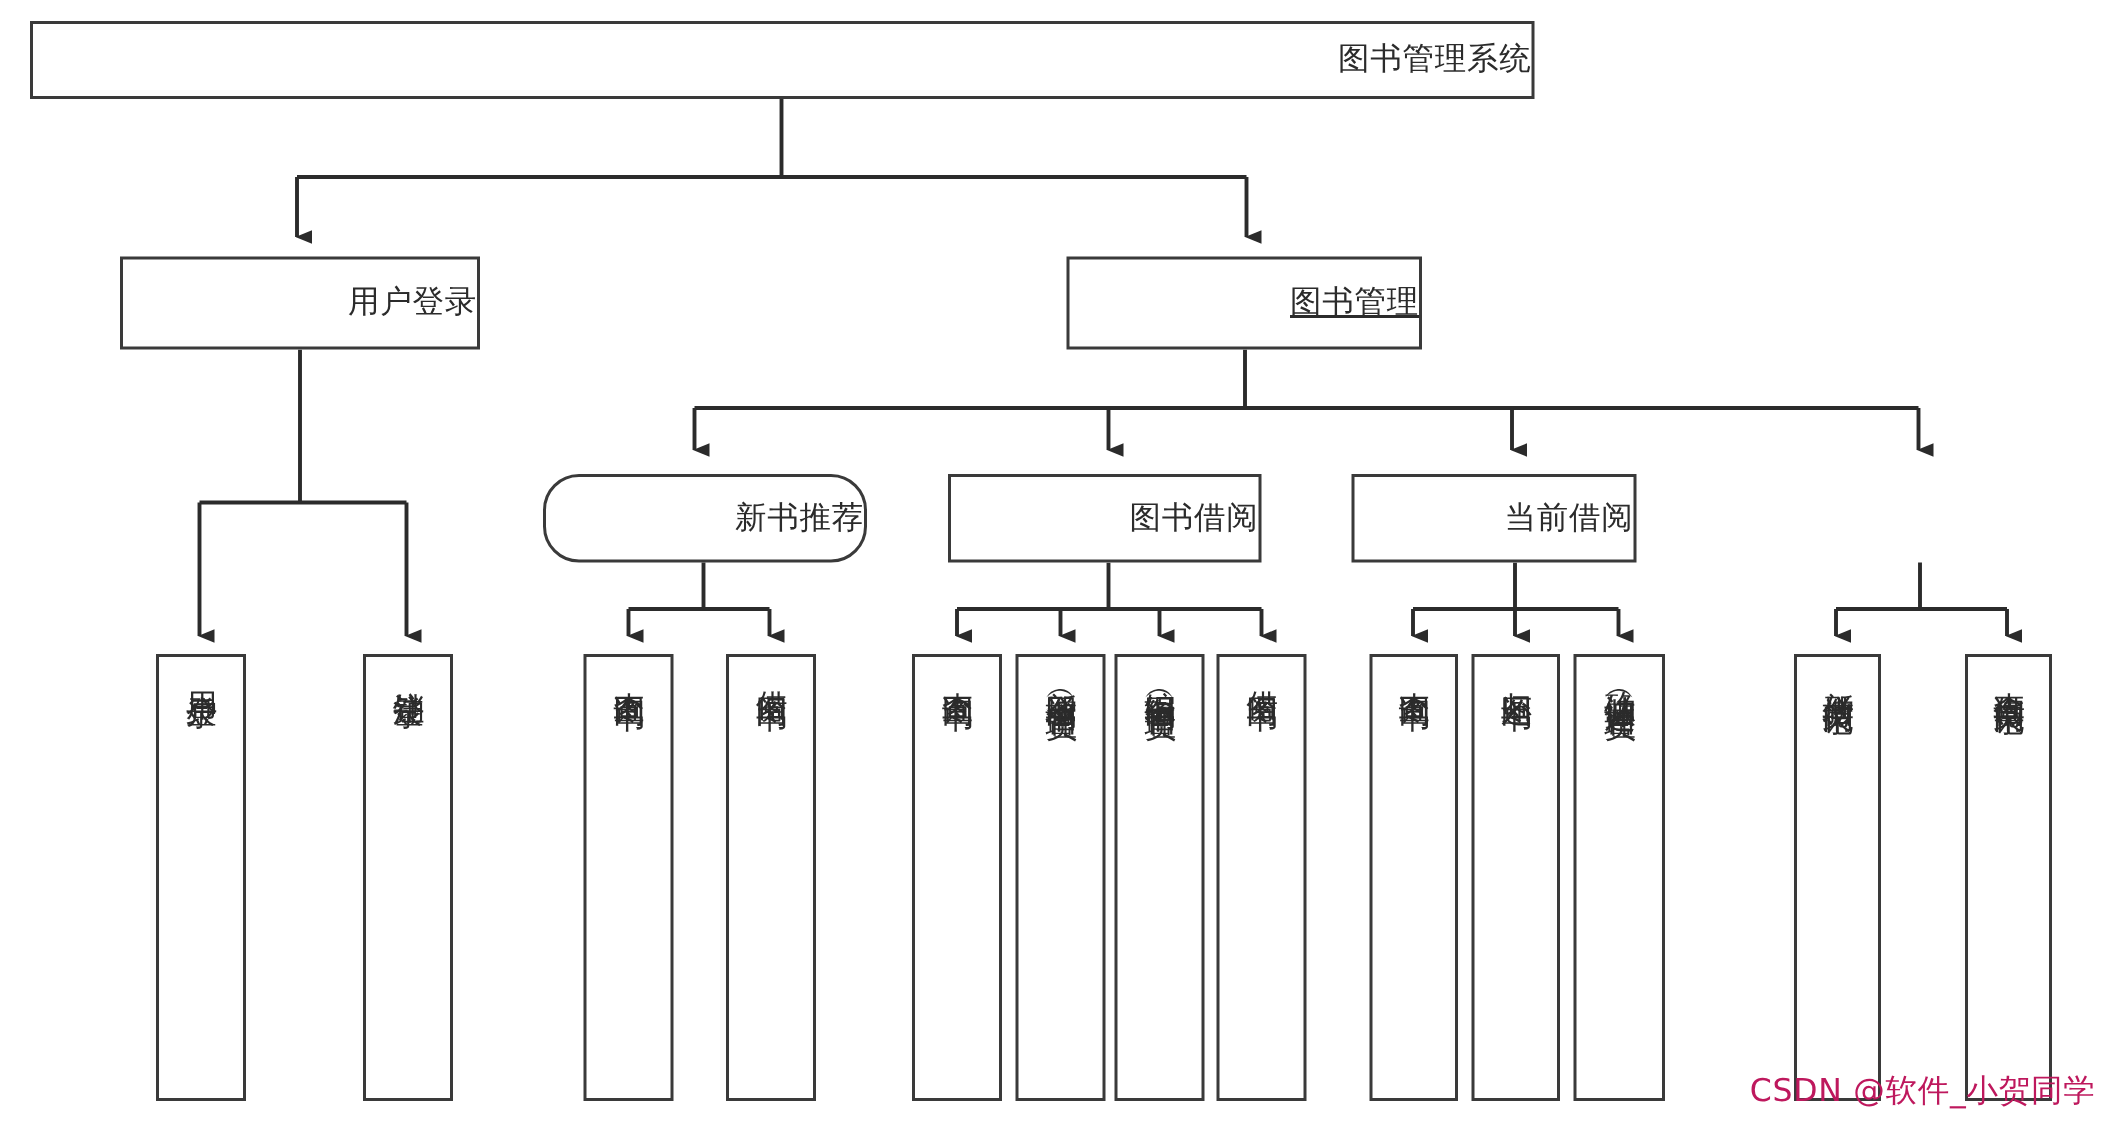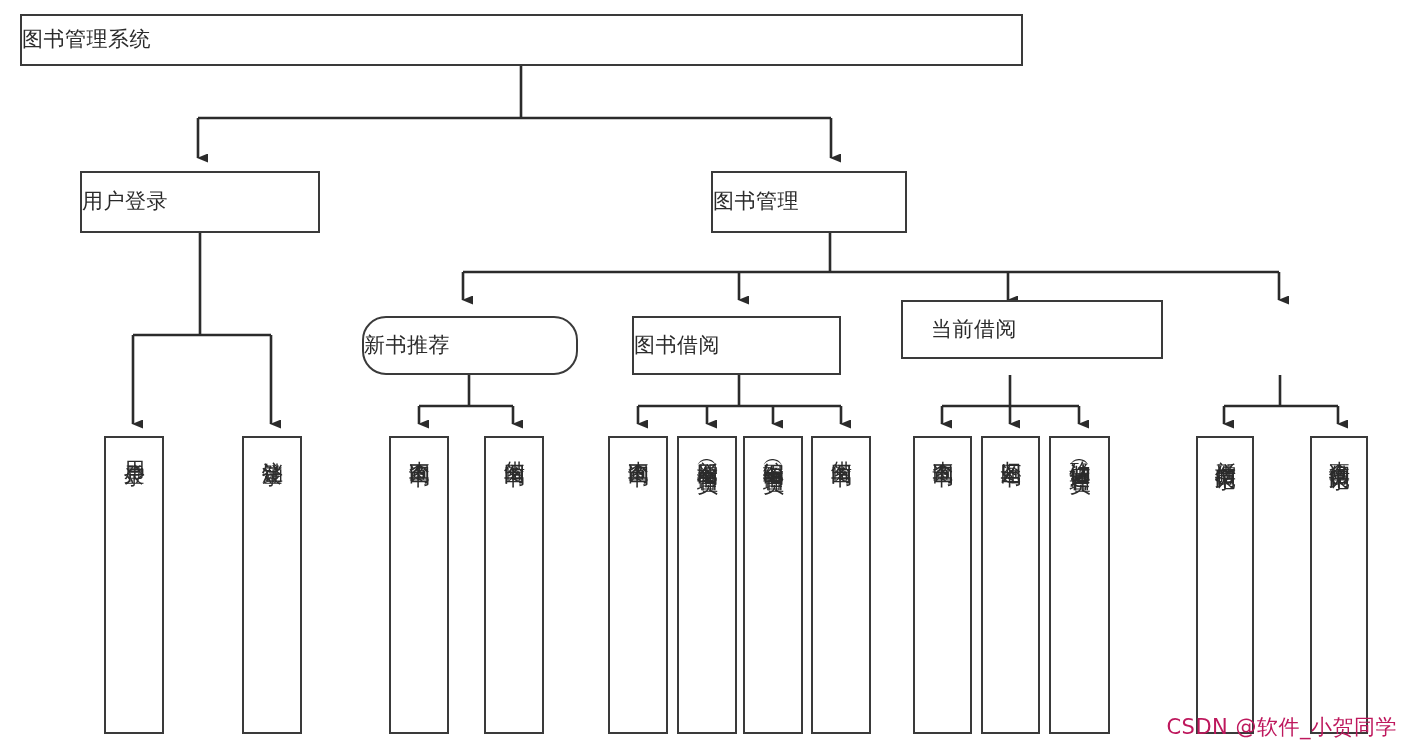--- a/index.html
+++ b/index.html
@@ -28,21 +28,21 @@
     height: 747px;
     pointer-events: none;
   }
   .node {
     position: absolute;
     box-sizing: border-box;
     background: #ffffff;
     border: 2px solid #3a3a3a;
     display: flex;
     align-items: center;
-    justify-content: flex-start;
+    justify-content: flex-end;
     color: #2b2b2b;
   }
   .node.horizontal .node-label {
     writing-mode: horizontal-tb;
     font-size: 21px;
     line-height: 1.2;
     letter-spacing: 0.5px;
     white-space: nowrap;
   }
   .node.vertical {
@@ -126,33 +126,33 @@
   </svg>
 
   <div class="node horizontal" style="left:20px; top:14px; width:1003px; height:52px;">
     <span class="node-label">图书管理系统</span>
   </div>
 
   <div class="node horizontal" style="left:80px; top:171px; width:240px; height:62px;">
     <span class="node-label">用户登录</span>
   </div>
 
-  <div class="node horizontal" style="left:711px; top:171px; width:196px; height:62px;">
+  <div class="node horizontal" style="left:711px; top:171px; width:237px; height:62px;text-decoration:underline;">
     <span class="node-label">图书管理</span>
   </div>
 
   <div class="node horizontal" style="left:362px; top:316px; width:216px; height:59px;border-radius:24px;">
     <span class="node-label">新书推荐</span>
   </div>
 
   <div class="node horizontal" style="left:632px; top:316px; width:209px; height:59px;">
     <span class="node-label">图书借阅</span>
   </div>
 
-  <div class="node horizontal" style="left:901px; top:300px; width:262px; height:59px;padding-left:28px;">
+  <div class="node horizontal" style="left:901px; top:316px; width:190px; height:59px;padding-left:28px;">
     <span class="node-label">当前借阅</span>
   </div>
 
 
   <div class="node vertical" style="left:104px; top:436px; width:60px; height:298px;">
     <span class="node-label">用户登录</span>
   </div>
 
   <div class="node vertical" style="left:242px; top:436px; width:60px; height:298px;">
     <span class="node-label">注销登录</span>

